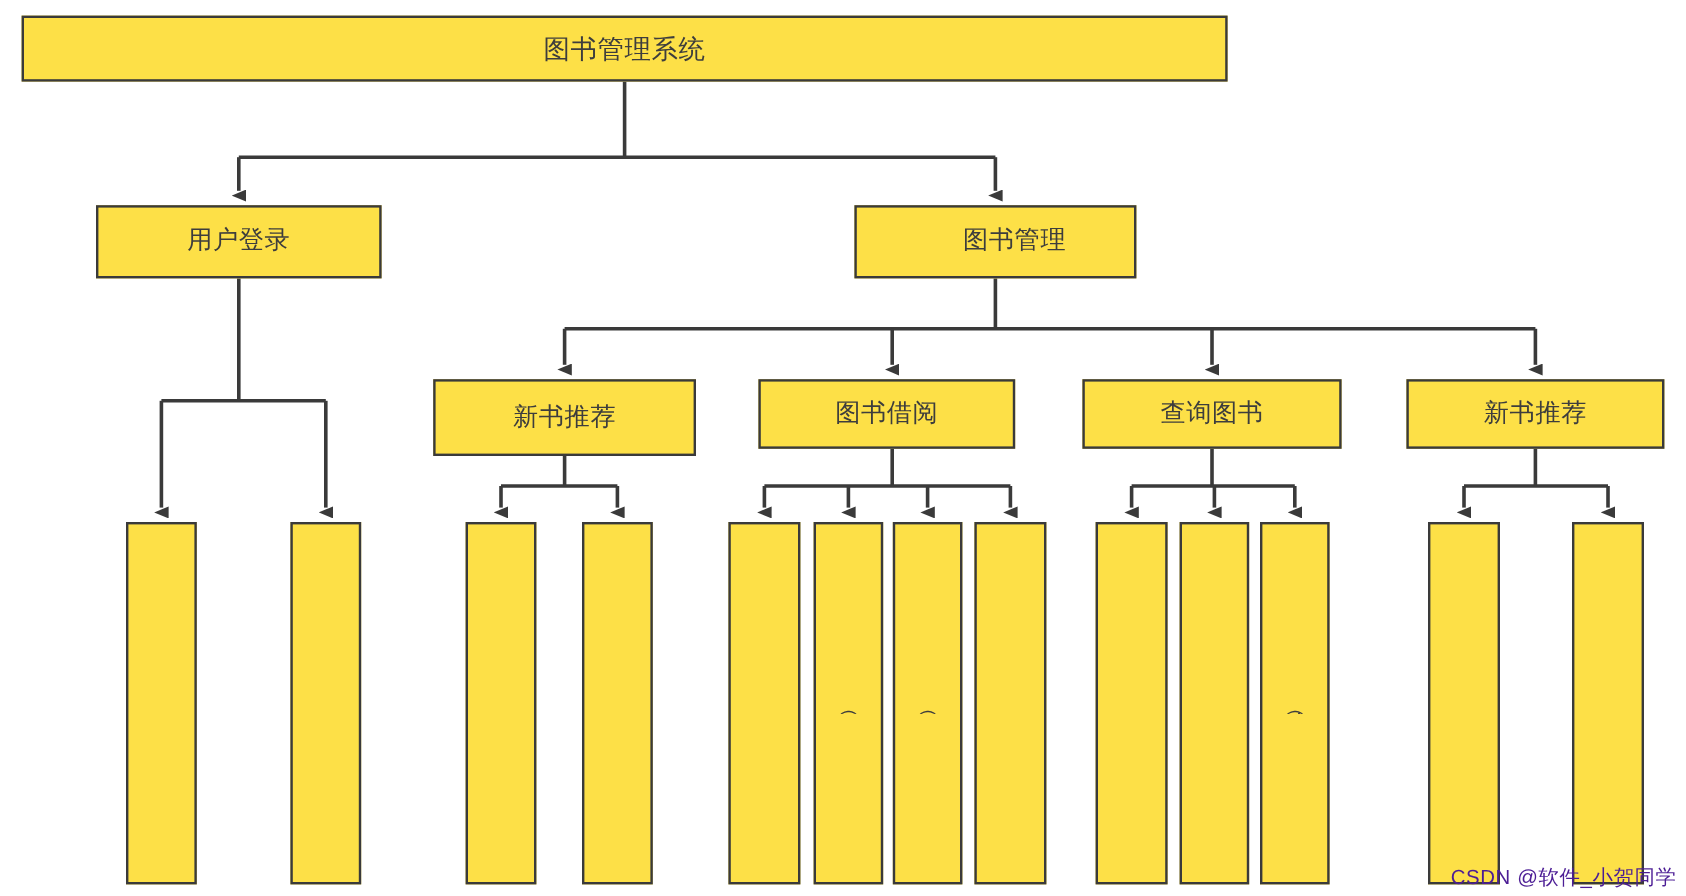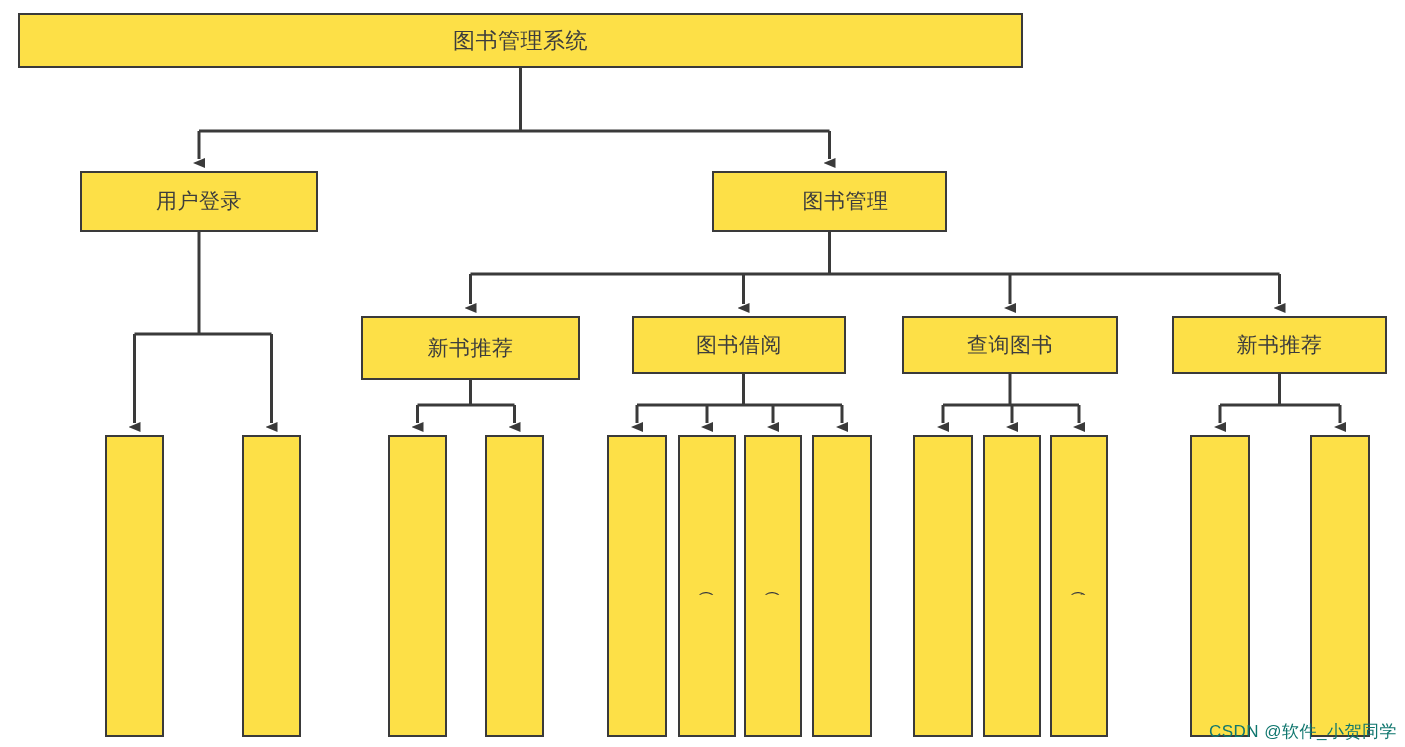--- a/index.html
+++ b/index.html
@@ -62,21 +62,21 @@
     line-height: 1.05;
     letter-spacing: 2px;
     max-height: 290px;
     overflow: hidden;
   }
   #watermark {
     position: absolute;
     right: 8px;
     bottom: 4px;
     font-size: 17px;
-    color: #0f766e;
+    color: #4c1d95;
     letter-spacing: 0.5px;
     white-space: nowrap;
     user-select: none;
   }
 </style>
 </head>
 <body>
 
 <div id="canvas">
 

